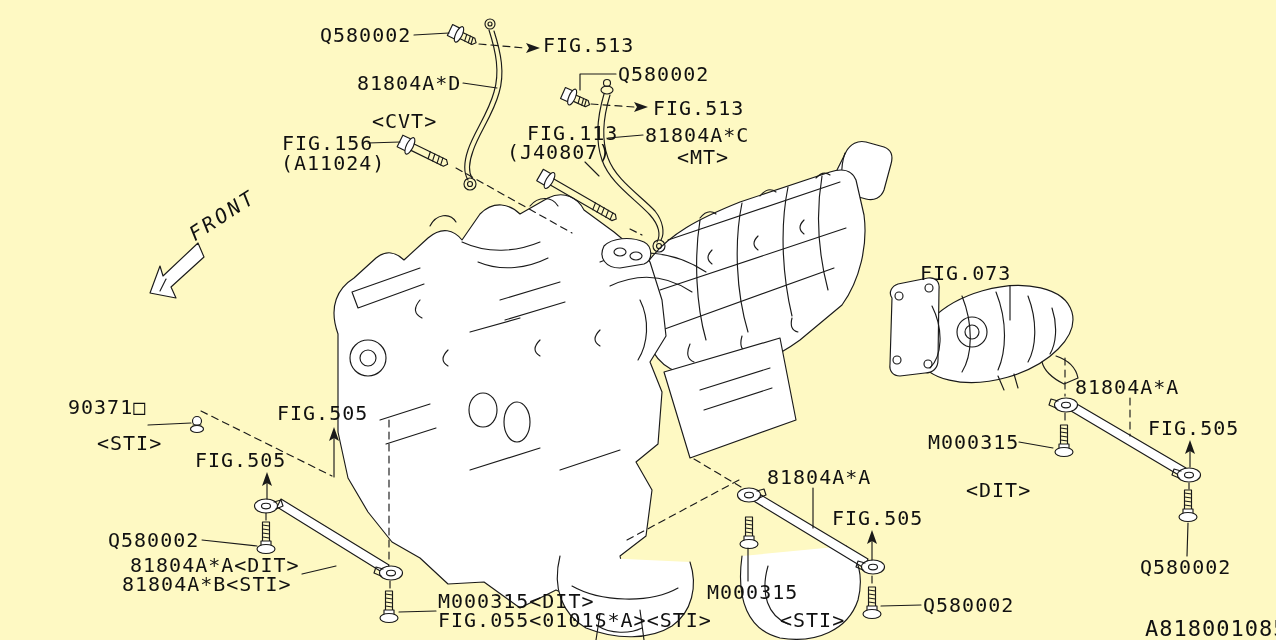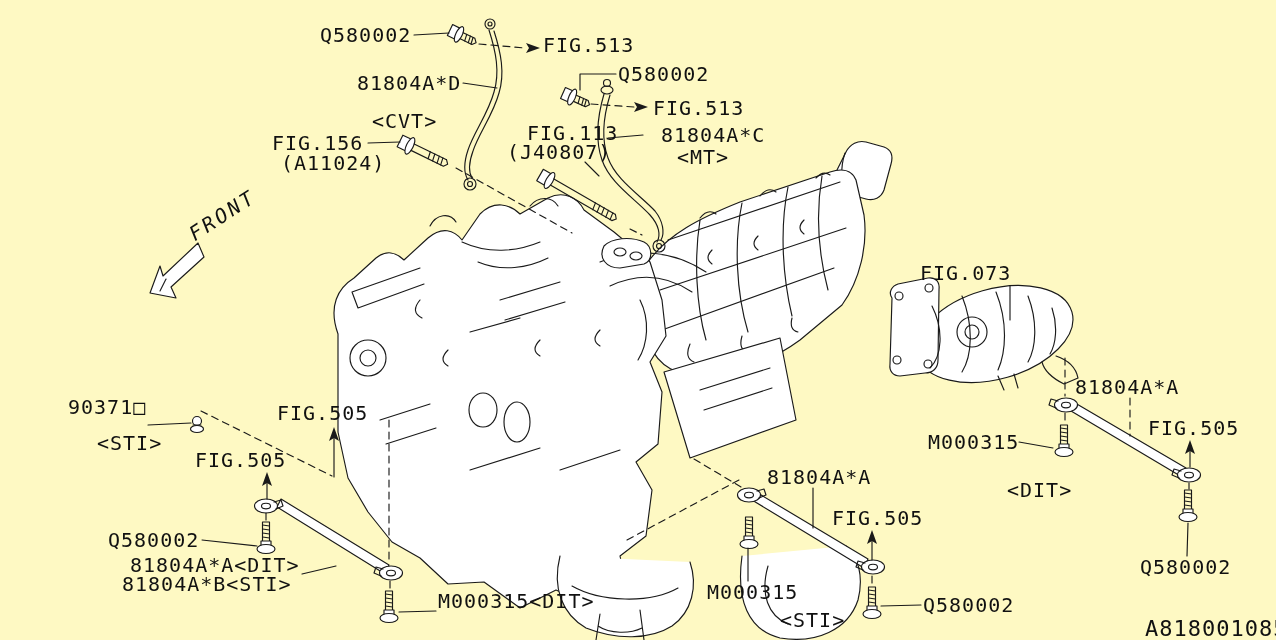--- a/index.html
+++ b/index.html
@@ -219,38 +219,39 @@
   </svg>
 
   <div class="lbl" style="left:320px;top:26px">Q580002</div>
   <div class="lbl" style="left:543px;top:36px">FIG.513</div>
   <div class="lbl" style="left:357px;top:74px">81804A*D</div>
   <div class="lbl" style="left:372px;top:112px">&lt;CVT&gt;</div>
   <div class="lbl" style="left:618px;top:65px">Q580002</div>
   <div class="lbl" style="left:653px;top:99px">FIG.513</div>
   <div class="lbl" style="left:527px;top:124px">FIG.113</div>
   <div class="lbl" style="left:507px;top:143px">(J40807)</div>
-  <div class="lbl" style="left:661px;top:126px">81804A*C</div>
+  <div class="lbl" style="left:645px;top:126px">81804A*C</div>
   <div class="lbl" style="left:677px;top:148px">&lt;MT&gt;</div>
-  <div class="lbl" style="left:272px;top:134px">FIG.156</div>
+  <div class="lbl" style="left:282px;top:134px">FIG.156</div>
   <div class="lbl" style="left:281px;top:154px">(A11024)</div>
   <div class="lbl" style="left:920px;top:264px">FIG.073</div>
   <div class="lbl" style="left:1075px;top:378px">81804A*A</div>
   <div class="lbl" style="left:1148px;top:419px">FIG.505</div>
   <div class="lbl" style="left:928px;top:433px">M000315</div>
-  <div class="lbl" style="left:1007px;top:481px">&lt;DIT&gt;</div>
+  <div class="lbl" style="left:966px;top:481px">&lt;DIT&gt;</div>
   <div class="lbl" style="left:1140px;top:558px">Q580002</div>
   <div class="lbl" style="left:68px;top:398px">90371□</div>
   <div class="lbl" style="left:97px;top:434px">&lt;STI&gt;</div>
   <div class="lbl" style="left:277px;top:404px">FIG.505</div>
   <div class="lbl" style="left:195px;top:451px">FIG.505</div>
   <div class="lbl" style="left:108px;top:531px">Q580002</div>
   <div class="lbl" style="left:130px;top:556px">81804A*A&lt;DIT&gt;</div>
   <div class="lbl" style="left:122px;top:575px">81804A*B&lt;STI&gt;</div>
   <div class="lbl" style="left:438px;top:592px">M000315&lt;DIT&gt;</div>
+  <div class="lbl" style="left:438px;top:611px">FIG.055&lt;0101S*A&gt;&lt;STI&gt;</div>
   <div class="lbl" style="left:767px;top:468px">81804A*A</div>
   <div class="lbl" style="left:832px;top:509px">FIG.505</div>
   <div class="lbl" style="left:707px;top:583px">M000315</div>
   <div class="lbl" style="left:780px;top:611px">&lt;STI&gt;</div>
   <div class="lbl" style="left:923px;top:596px">Q580002</div>
 
   <div class="lbl front" style="left:186px;top:228px">FRONT</div>
   <div class="lbl diagid" style="left:1145px;top:620px">A818001085</div>
 
 </div>

